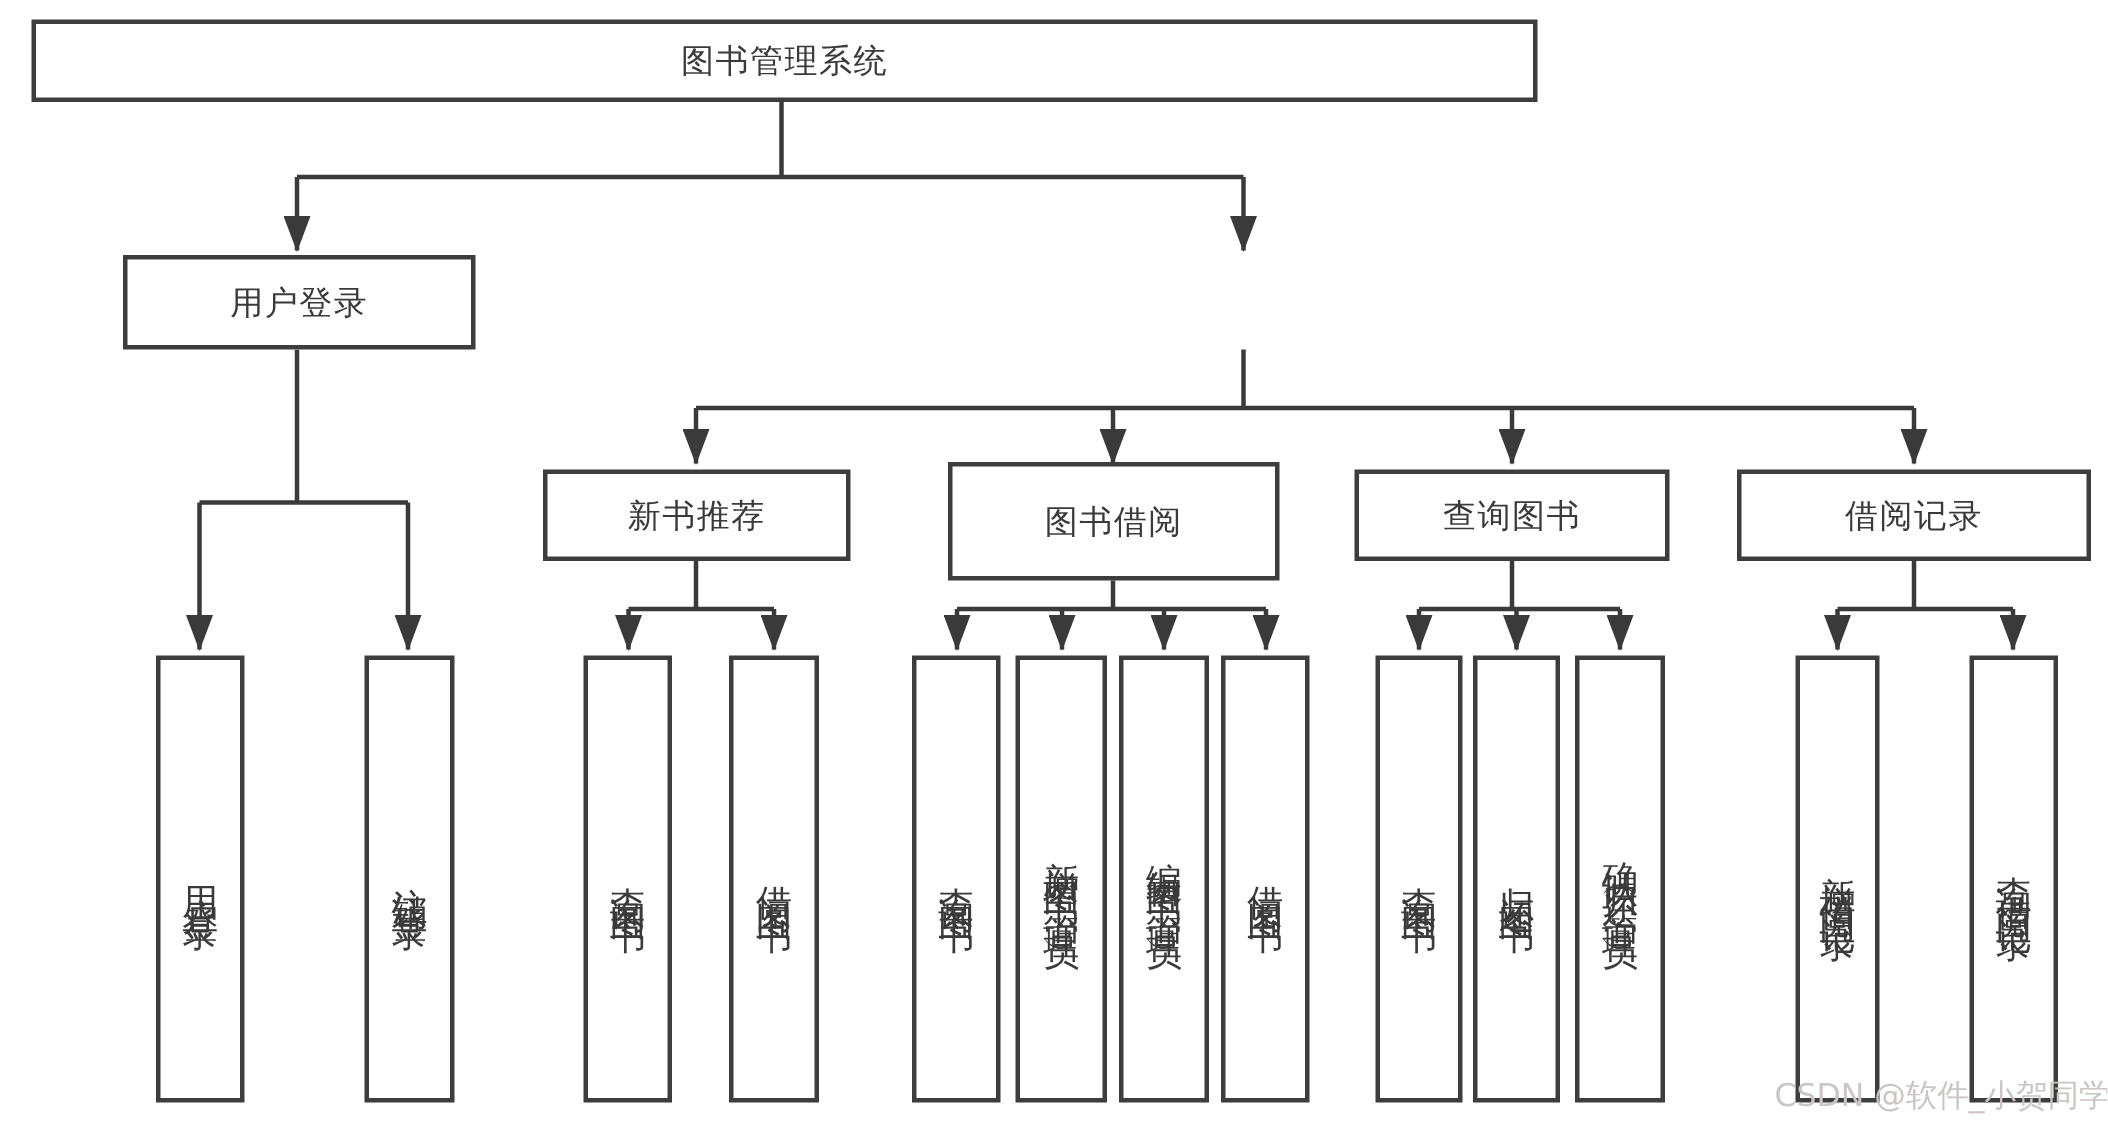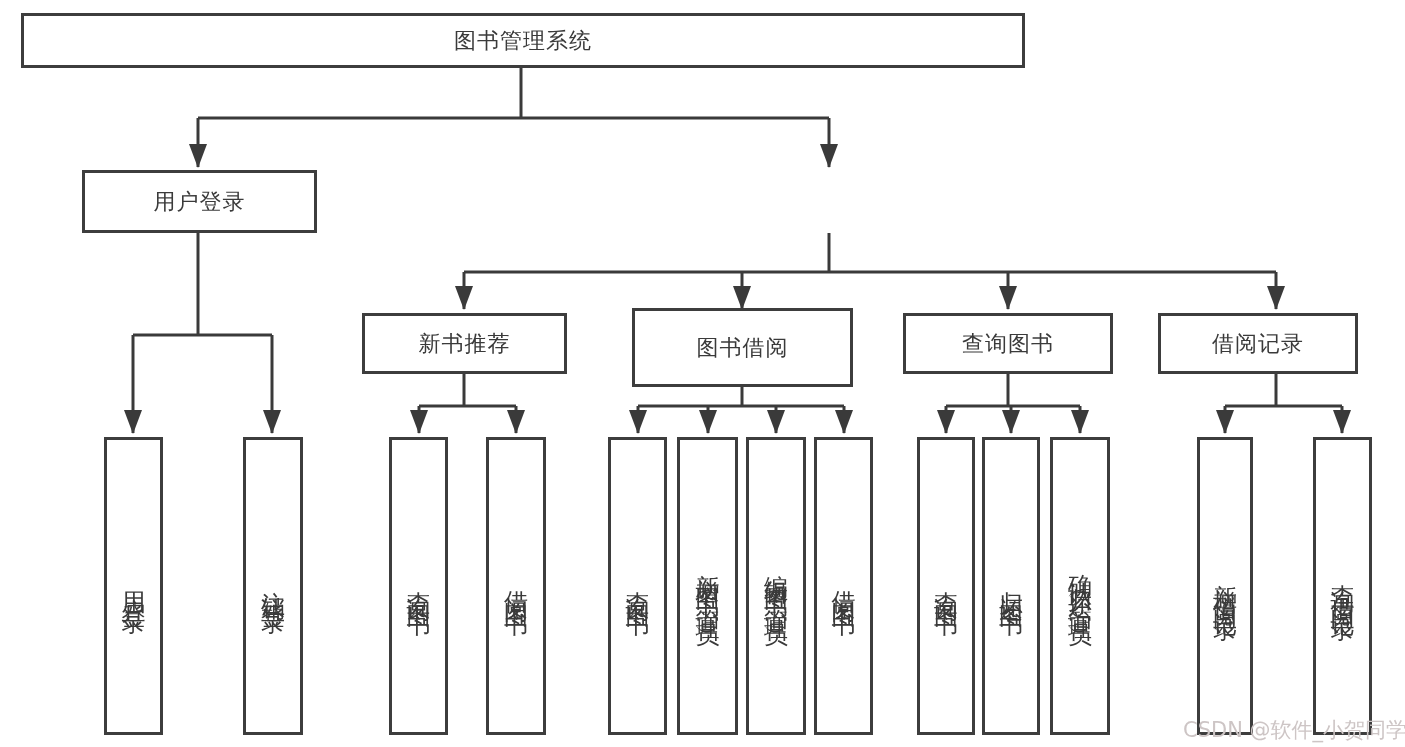--- a/index.html
+++ b/index.html
@@ -94,21 +94,21 @@
 
   <div class="node h-node" style="left:362px;top:313px;width:205px;height:61px;">
     <span>新书推荐</span>
   </div>
   <div class="node h-node" style="left:632px;top:308px;width:221px;height:79px;">
     <span>图书借阅</span>
   </div>
   <div class="node h-node" style="left:903px;top:313px;width:210px;height:61px;">
     <span>查询图书</span>
   </div>
-  <div class="node h-node" style="left:1158px;top:313px;width:200px;height:61px;">
+  <div class="node h-node" style="left:1158px;top:313px;width:236px;height:61px;">
     <span>借阅记录</span>
   </div>
 
   <div class="node v-node" style="left:104px;top:437px;width:59px;height:298px;">
     <span>用户登录</span>
   </div>
   <div class="node v-node" style="left:243px;top:437px;width:60px;height:298px;">
     <span>注销登录</span>
   </div>
 

